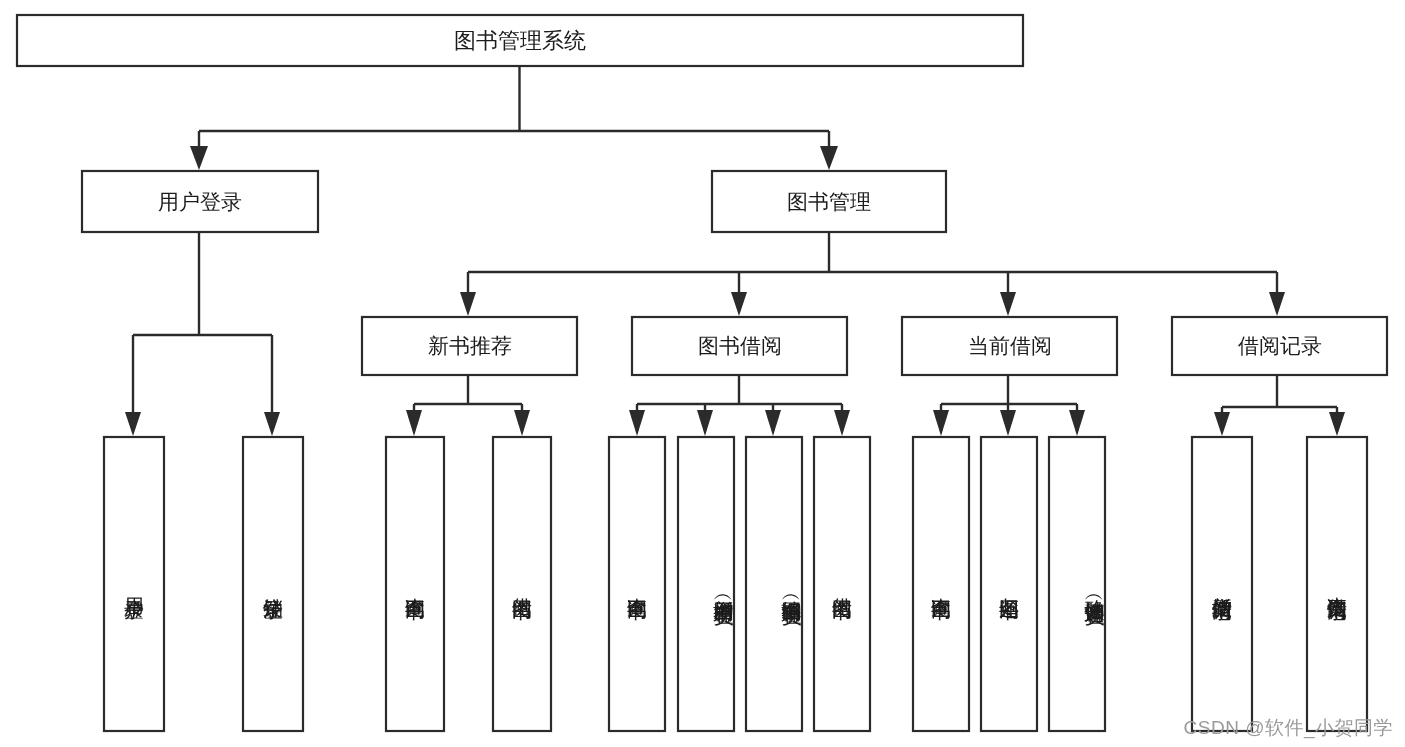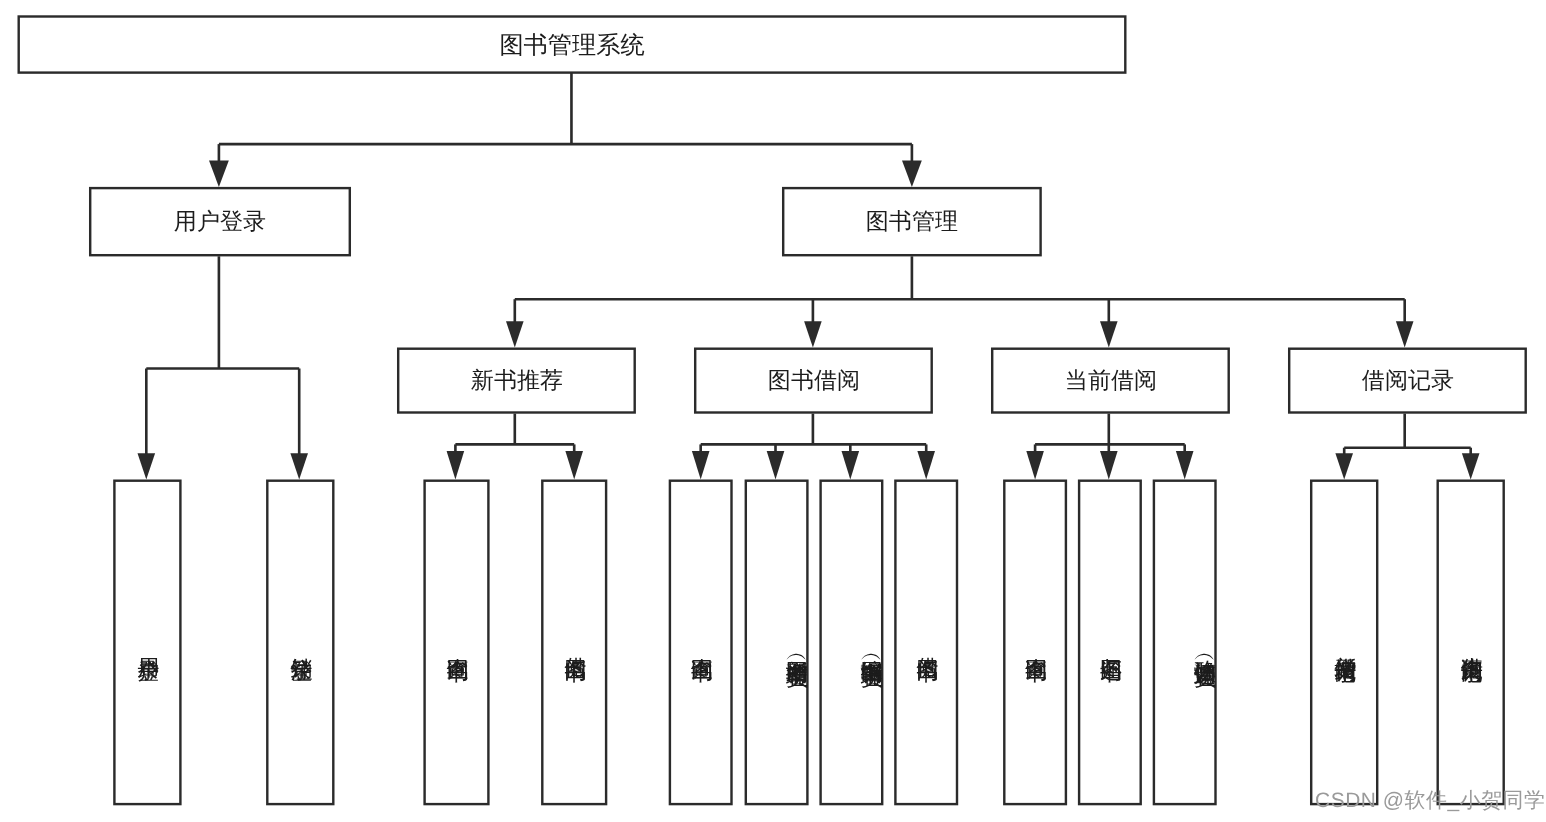--- a/index.html
+++ b/index.html
@@ -64,21 +64,21 @@
     font-size: 20px;
     line-height: 1.06;
     color: #1c1c1c;
     letter-spacing: 1px;
     white-space: nowrap;
     text-align: center;
     pointer-events: none;
   }
   .watermark {
     position: absolute;
-    right: 0;
+    right: 12px;
     bottom: 6px;
     font-family: "Liberation Sans", "DejaVu Sans", sans-serif;
     font-size: 19px;
     color: #9a9a9a;
     letter-spacing: 0.5px;
     white-space: nowrap;
   }
 </style>
 </head>
 <body>

